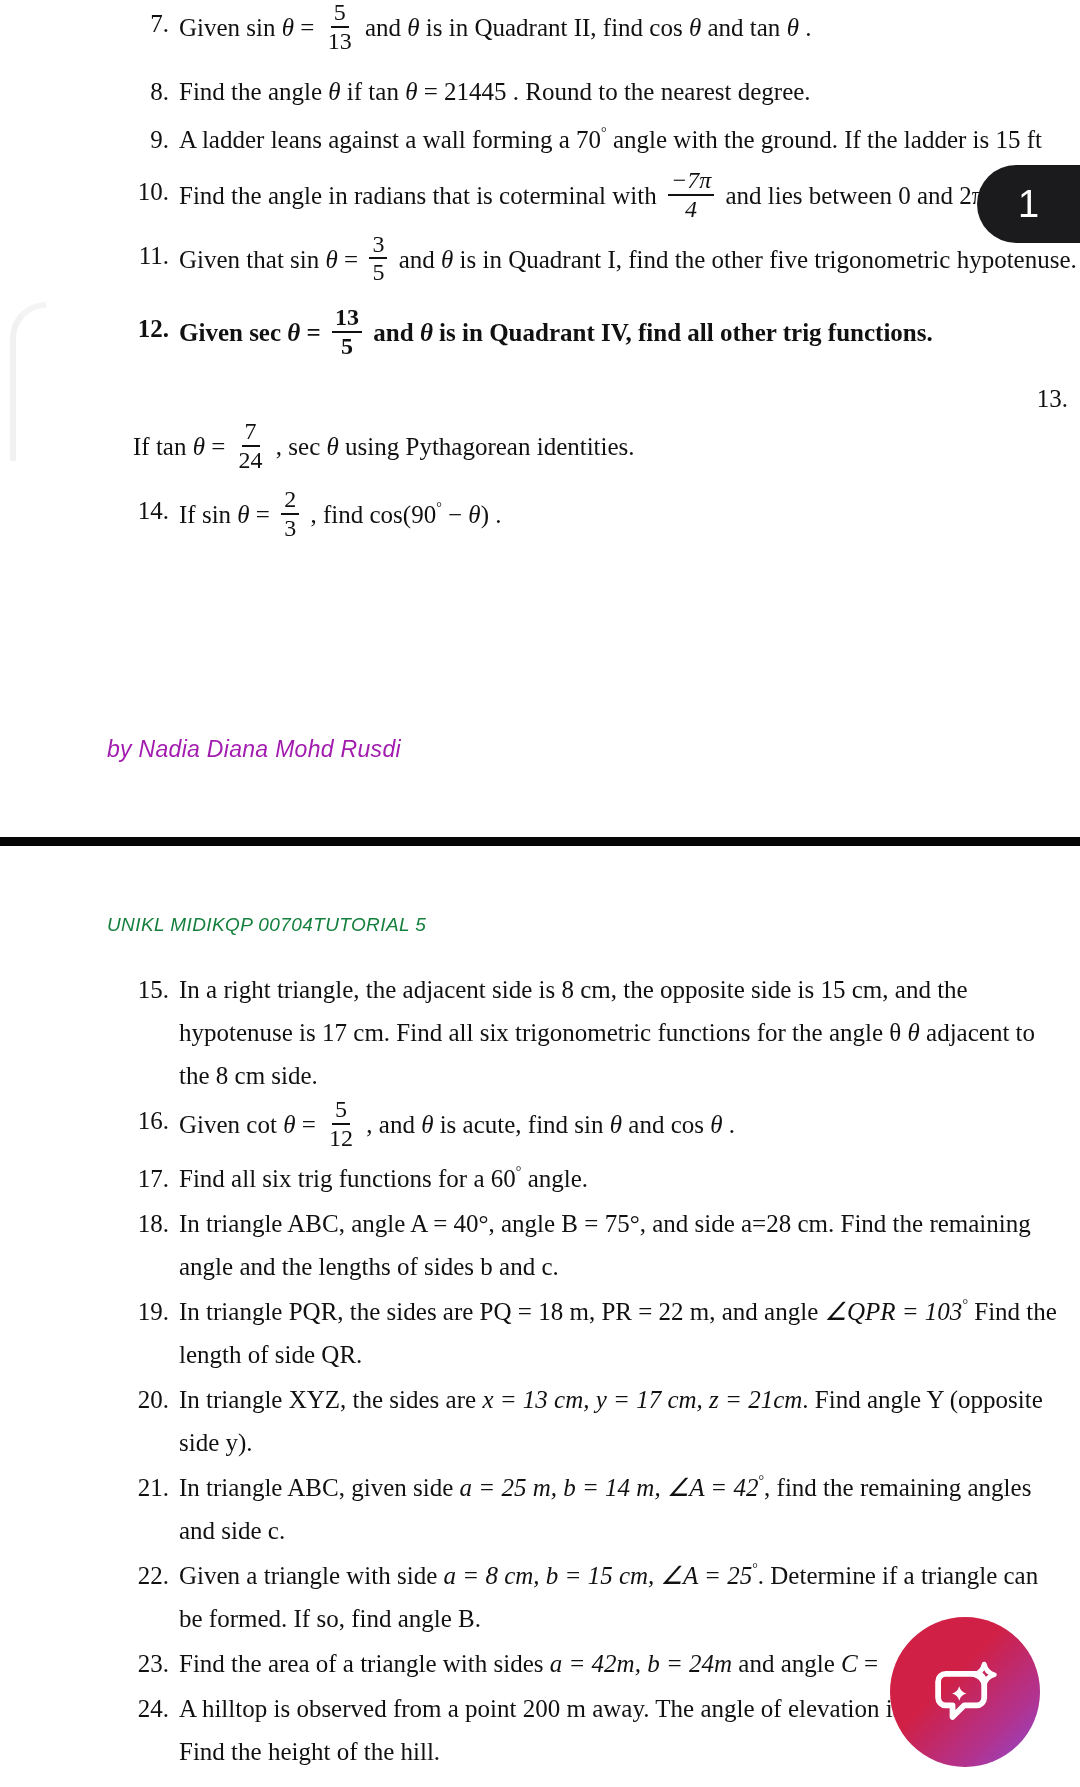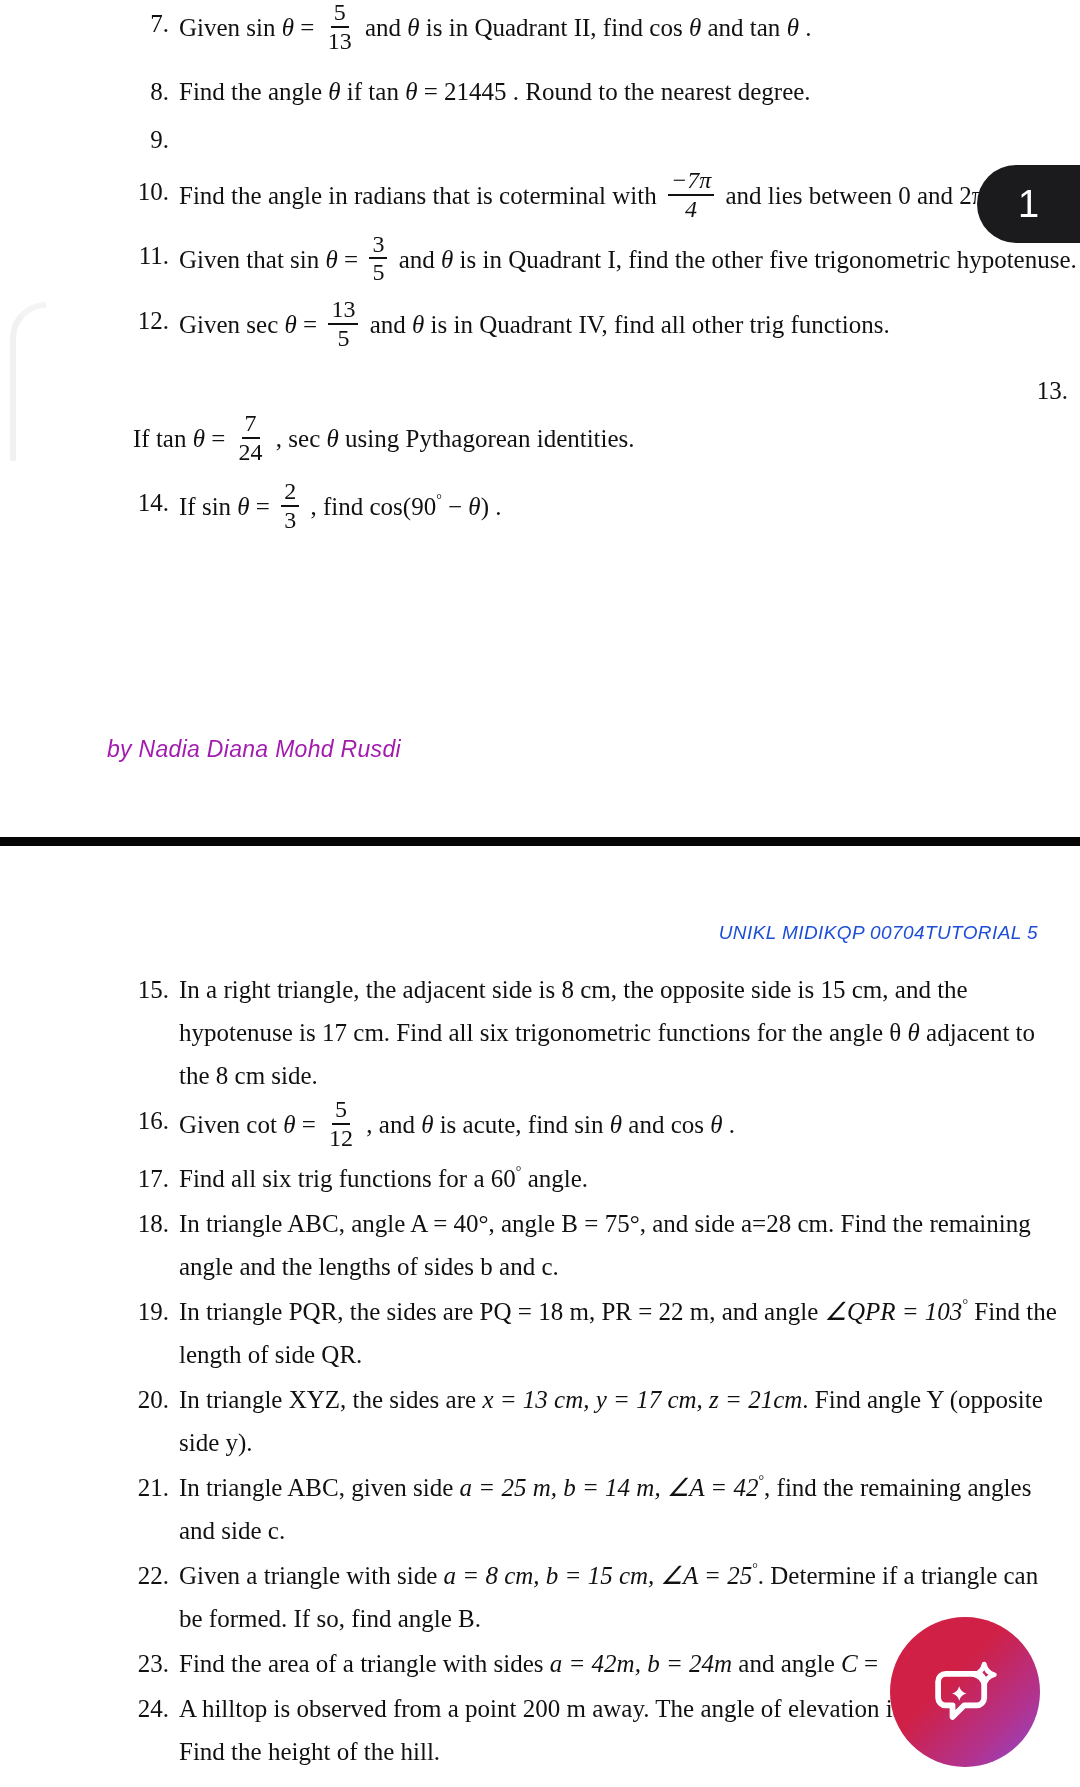--- a/index.html
+++ b/index.html
@@ -11,22 +11,22 @@
   
   .problems{position:absolute;left:133px;width:945px;}
   .problems-top{top:2px;}
   .problems-bottom{top:968px;}
   .problem{display:flex;font-size:25px;line-height:44px;}
   .problems-bottom .problem{line-height:43px;margin-bottom:2px;justify-content:flex-end;}
   .problems-top .problem:nth-child(1){margin-bottom:12px;}
   .problems-top .problem:nth-child(2){margin-bottom:4px;}
   .problems-top .problem:nth-child(3){margin-bottom:8px;}
   .problems-top .problem:nth-child(4){margin-bottom:8px;justify-content:space-between;}
-  .problems-top .problem:nth-child(5){margin-bottom:10px;}
-  .problems-top .problem:nth-child(6){margin-bottom:14px;}
+  .problems-top .problem:nth-child(5){margin-bottom:18px;}
+  .problems-top .problem:nth-child(6){margin-bottom:14px;font-weight:bold;}
   .problems-top .problem:nth-child(7){margin-bottom:12px;flex-direction:column;}
   .pnum{flex:0 0 36px;text-align:right;margin-right:10px;}
   .pbody{flex:1;min-width:0;}
   .pline{display:block;white-space:nowrap;}
   .it{font-style:italic;}
   .frac{
     display:inline-flex;flex-direction:column;align-items:center;
     vertical-align:middle;line-height:1.12;font-size:24px;margin:0 5px;
     transform:translateY(-3px);
   }
@@ -37,23 +37,23 @@
   .author{
     position:absolute;top:736px;left:107px;
     font-family:"Liberation Sans", sans-serif;font-style:italic;
     font-size:23px;color:#a21caf;letter-spacing:0.3px;
   }
   
   .divider{position:absolute;top:837px;left:0;width:1080px;height:9px;}
   
   .p2header{
     position:absolute;top:914px;left:107px;right:42px;
-    display:flex;justify-content:flex-end;align-items:baseline;
+    display:flex;justify-content:flex-start;align-items:baseline;
     font-family:"Liberation Sans", sans-serif;font-style:italic;
-    font-size:19px;color:#1d4ed8;letter-spacing:0.4px;margin-top:8px;
+    font-size:19px;color:#15803d;letter-spacing:0.4px;
   }
   
   .badge{
     position:absolute;top:165px;right:0;width:103px;height:78px;
     border-radius:39px 0 0 39px;color:#fff;
     font-family:"Liberation Sans", sans-serif;font-size:38px;
     display:flex;align-items:center;justify-content:center;
   }
   
   .curl{
@@ -86,20 +86,21 @@
       </div>
       <div class="problem">
         <span class="pnum">8.</span>
         <span class="pbody">
           <span class="pline"><span>Find the angle </span><span class="it">θ</span><span> if tan </span><span class="it">θ</span><span> = 21445 . Round to the nearest degree.</span></span>
         </span>
       </div>
       <div class="problem">
         <span class="pnum">9.</span>
         <span class="pbody">
+          <span class="pline"><span>A ladder leans against a wall forming a 70</span><span class="deg">°</span><span> angle with the ground. If the ladder is 15 ft</span></span>
         </span>
       </div>
       <div class="problem">
         <span class="pnum">10.</span>
         <span class="pbody">
           <span class="pline"><span>Find the angle in radians that is coterminal with </span><span class="frac it">
               <span class="fnum">−7π</span>
               <span class="fden">4</span>
             </span><span> and lies between 0 and 2π.</span></span>
         </span>

